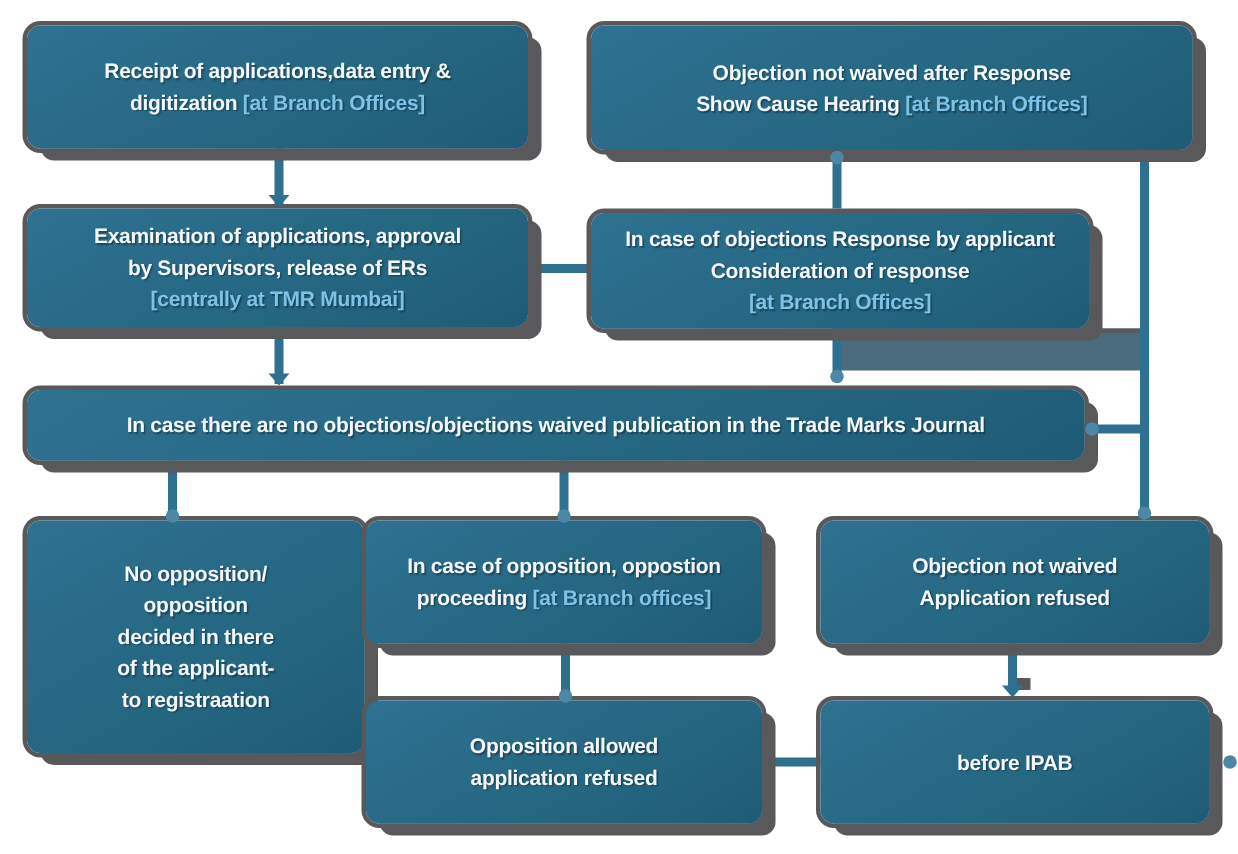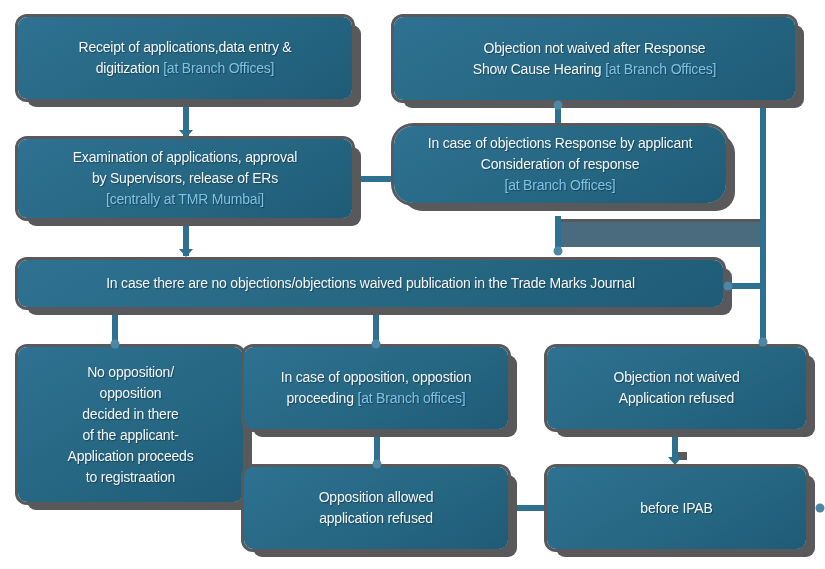--- a/index.html
+++ b/index.html
@@ -16,21 +16,21 @@
     box-sizing: border-box;
     border-radius: 9px;
     background: linear-gradient(150deg, var(--box-fill-light) 0%, var(--box-fill) 60%, var(--box-fill-dark) 100%);
     box-shadow: 0 0 0 3px var(--shadow), 9px 8px 0 0 var(--shadow);
     color: var(--white-text);
     display: flex;
     flex-direction: column;
     justify-content: center;
     align-items: center;
     text-align: center;
-    font-weight: normal;
+    font-weight: bold;
     font-size: 14px;
     line-height: 1.5;
     letter-spacing: -0.2px;
     text-shadow: 1px 1px 1px rgba(0,0,0,0.35);
     padding: 2px 6px;
   }
   .node .accent { color: var(--accent-text); }
   .conn { position: absolute; background: var(--line); }
   .band {
     position: absolute;
@@ -79,34 +79,33 @@
     </div>
     <div class="node" style="left: 394px; top: 17px; width: 401px; height: 83px;">
       <div><span>Objection not waived after Response</span></div>
       <div><span>Show Cause Hearing </span><span class="accent">[at Branch Offices]</span></div>
     </div>
     <div class="node" style="left: 18px; top: 139px; width: 334px; height: 79px; justify-content: center;">
       <div><span>Examination of applications, approval</span></div>
       <div><span>by Supervisors, release of ERs</span></div>
       <div><span class="accent">[centrally at TMR Mumbai]</span></div>
     </div>
-    <div class="node" style="left: 394px; top: 126px; width: 332px; height: 77px; border-radius: 19px;">
+    <div class="node" style="left: 394px; top: 142px; width: 332px; height: 77px;">
       <div><span>In case of objections Response by applicant</span></div>
       <div><span>Consideration of response</span></div>
       <div><span class="accent">[at Branch Offices]</span></div>
     </div>
     <div class="node" style="left: 18px; top: 260px; width: 705px; height: 47px;">
       <div><span>In case there are no objections/objections waived publication in the Trade Marks Journal</span></div>
     </div>
     <div class="node" style="left: 18px; top: 347px; width: 225px; height: 155px;">
       <div><span>No opposition/</span></div>
       <div><span>opposition</span></div>
       <div><span>decided in there</span></div>
       <div><span>of the applicant-</span></div>
-      <div><span>Application proceeds</span></div>
       <div><span>to registraation</span></div>
     </div>
     <div class="node" style="left: 244px; top: 347px; width: 264px; height: 82px;">
       <div><span>In case of opposition, oppostion</span></div>
       <div><span>proceeding </span><span class="accent">[at Branch offices]</span></div>
     </div>
     <div class="node" style="left: 547px; top: 347px; width: 259px; height: 82px;">
       <div><span>Objection not waived</span></div>
       <div><span>Application refused</span></div>
     </div>

